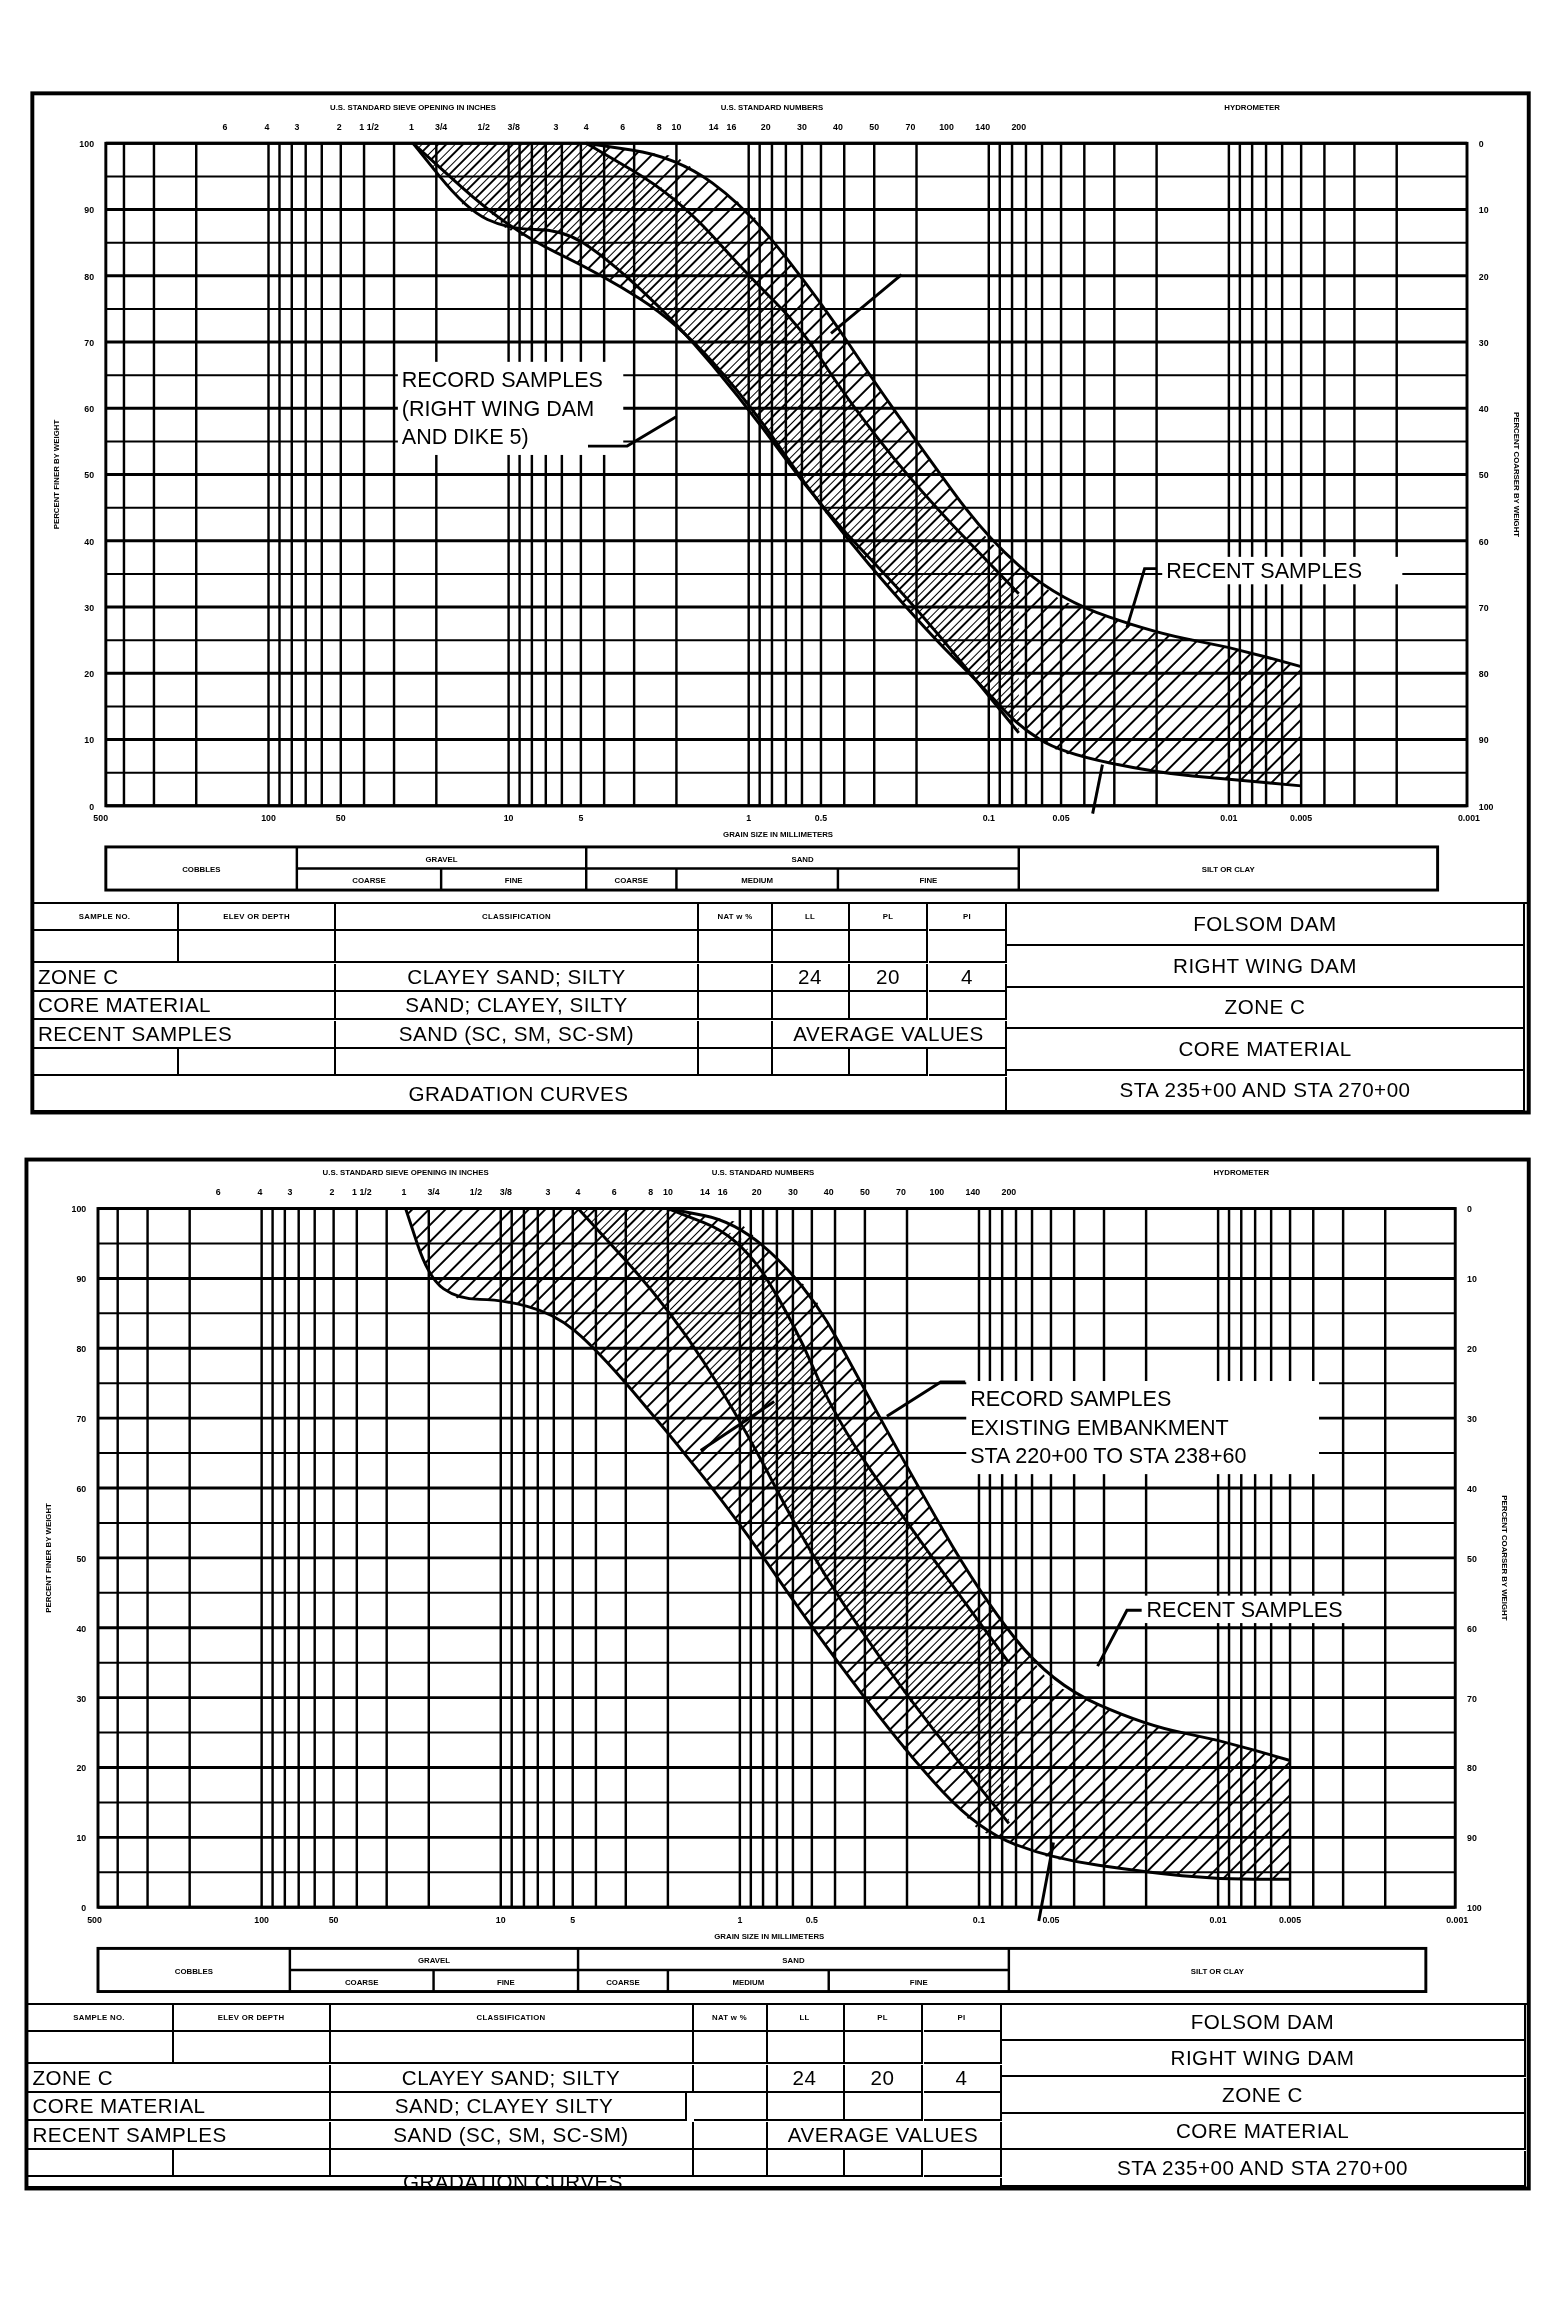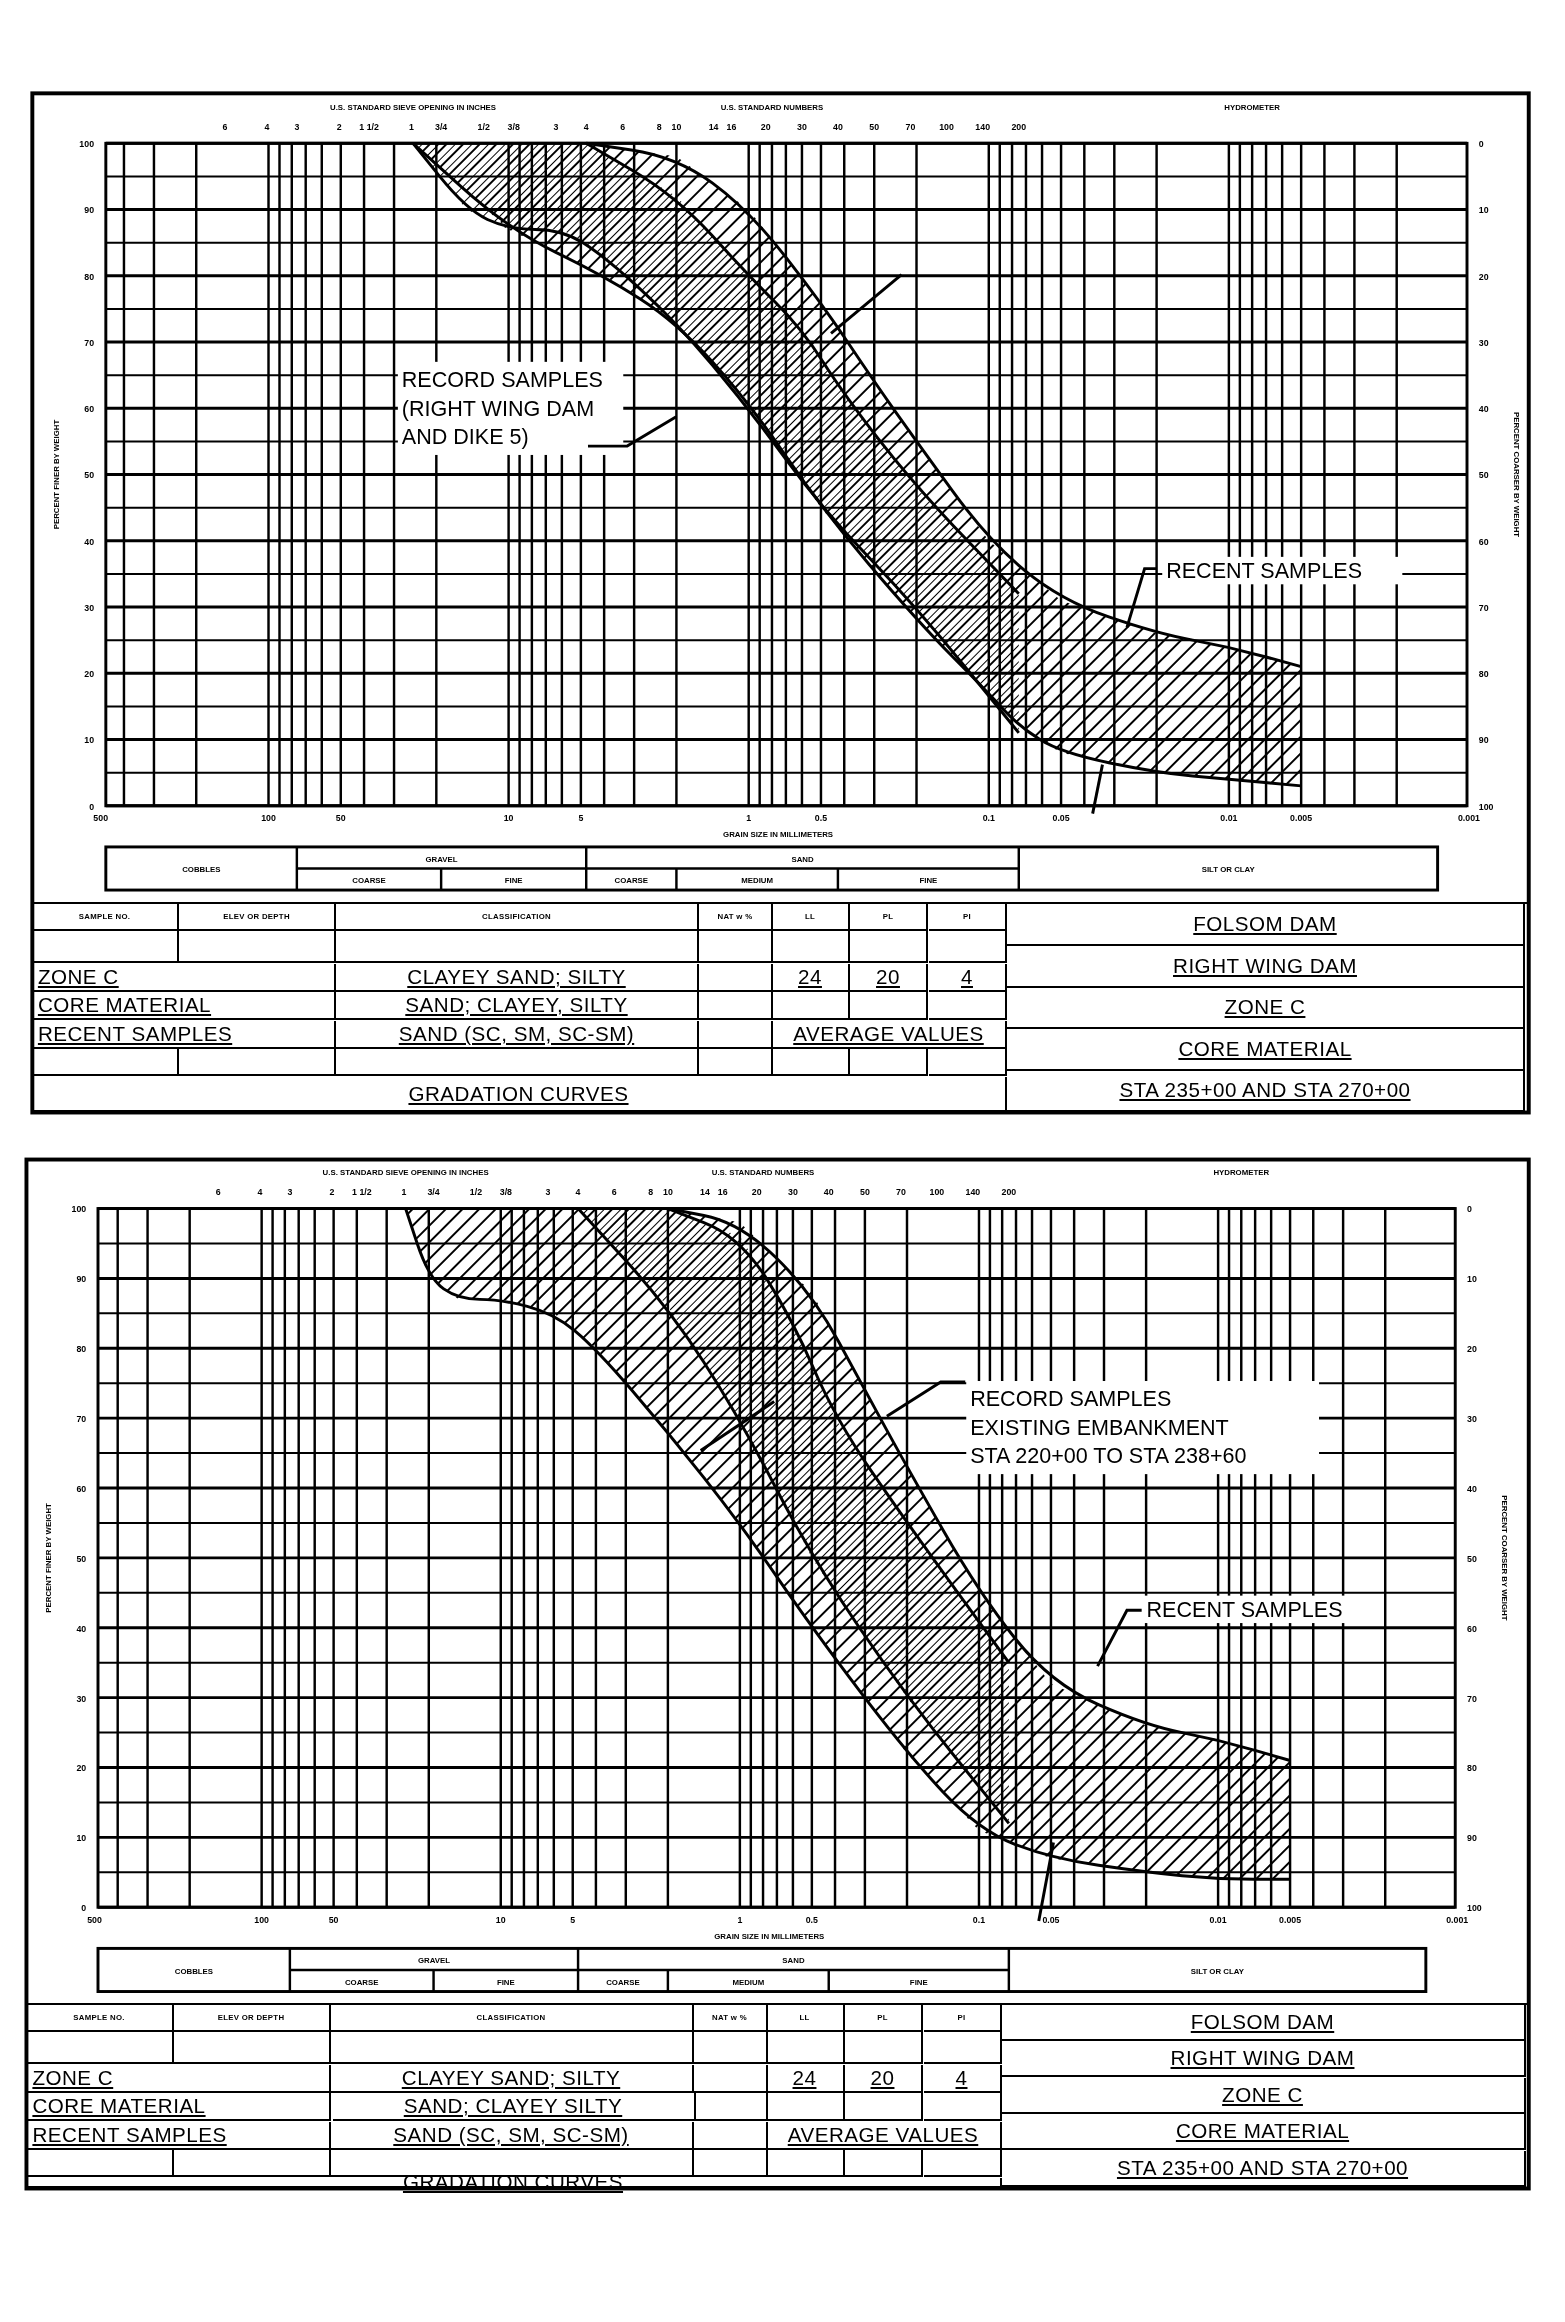--- a/index.html
+++ b/index.html
@@ -2,21 +2,21 @@
 <html><head>
 <meta charset="utf-8">
 <style>
   html,body{margin:0;padding:0;background:#fff;}
   body{width:1565px;height:2323px;position:relative;font-family:"Liberation Sans",sans-serif;color:#000;overflow:hidden;}
   .sheet{position:absolute;}
   svg text{font-family:"Liberation Sans",sans-serif;}
   .tbl{position:absolute;border:2.9px solid #000;box-sizing:border-box;}
   .cell{position:absolute;box-sizing:border-box;border-right:2px solid #000;border-bottom:2px solid #000;display:flex;align-items:center;justify-content:center;font-weight:bold;}
   .hdr{font-size:7.8px;letter-spacing:0.3px;}
-  .val{font-size:20.6px;font-weight:normal;letter-spacing:0.5px;text-decoration:underline;}
+  .val{font-size:20.6px;font-weight:normal;letter-spacing:0.5px;}
   .left{justify-content:flex-start;padding-left:5.9px;}
 </style>
 </head>
 <body>
 
 <div id="chart1" class="sheet" style="left:0;top:0;width:1565px;height:1147px;">
     <svg width="1565" height="2323" style="position:absolute;left:0;top:0" viewBox="0 0 1597 2370">
       <defs>
         <pattern id="hatch0" width="12" height="12" patternUnits="userSpaceOnUse" patternTransform="rotate(45)">
           <line x1="0" y1="0" x2="0" y2="12" stroke="#000" stroke-width="2"></line>
@@ -438,21 +438,21 @@
       <div class="cell " style="left: 740px; top: 27.4px; width: 78px; height: 32px;"></div>
       <div class="cell " style="left: 818px; top: 27.4px; width: 78px; height: 32px;"></div>
       <div class="cell " style="left: 897px; top: 27.4px; width: 78px; height: 32px;"></div>
       <div class="cell val left" style="left: 0px; top: 60px; width: 304px; height: 28px;">ZONE C</div>
       <div class="cell val" style="left: 304px; top: 60px; width: 363px; height: 28px;">CLAYEY SAND; SILTY</div>
       <div class="cell " style="left: 667px; top: 60px; width: 74px; height: 28px;"></div>
       <div class="cell val" style="left: 740px; top: 60px; width: 78px; height: 28px;">24</div>
       <div class="cell val" style="left: 818px; top: 60px; width: 78px; height: 28px;">20</div>
       <div class="cell val" style="left: 897px; top: 60px; width: 78px; height: 28px;">4</div>
       <div class="cell val left" style="left: 0px; top: 88px; width: 304px; height: 28px;">CORE MATERIAL</div>
-      <div class="cell val" style="left: 306px; top: 88px; width: 363px; height: 28px;">SAND; CLAYEY SILTY</div>
+      <div class="cell val" style="left: 297px; top: 88px; width: 363px; height: 28px;">SAND; CLAYEY SILTY</div>
       <div class="cell " style="left: 667px; top: 88px; width: 74px; height: 28px;"></div>
       <div class="cell val" style="left: 740px; top: 88px; width: 78px; height: 28px;"></div>
       <div class="cell val" style="left: 818px; top: 88px; width: 78px; height: 28px;"></div>
       <div class="cell val" style="left: 897px; top: 88px; width: 78px; height: 28px;"></div>
       <div class="cell val left" style="left: 0px; top: 117px; width: 304px; height: 28px;">RECENT SAMPLES</div>
       <div class="cell val" style="left: 304px; top: 117px; width: 363px; height: 28px;">SAND (SC, SM, SC-SM)</div>
       <div class="cell " style="left: 667px; top: 117px; width: 74px; height: 28px;"></div>
       <div class="cell val" style="left: 740px; top: 117px; width: 235px; height: 28px;">AVERAGE VALUES</div>
       <div class="cell " style="left: 0px; top: 145px; width: 147px; height: 27.4px;"></div>
       <div class="cell " style="left: 147px; top: 145px; width: 157px; height: 27.4px;"></div>

